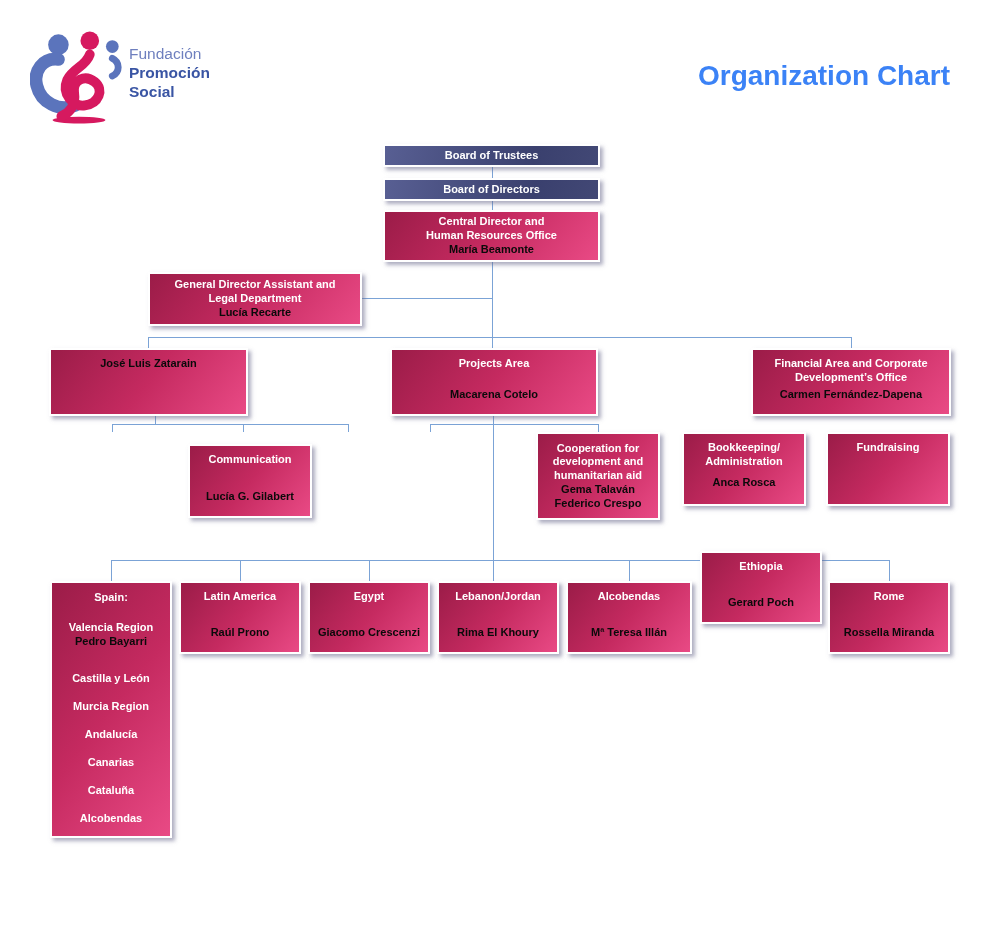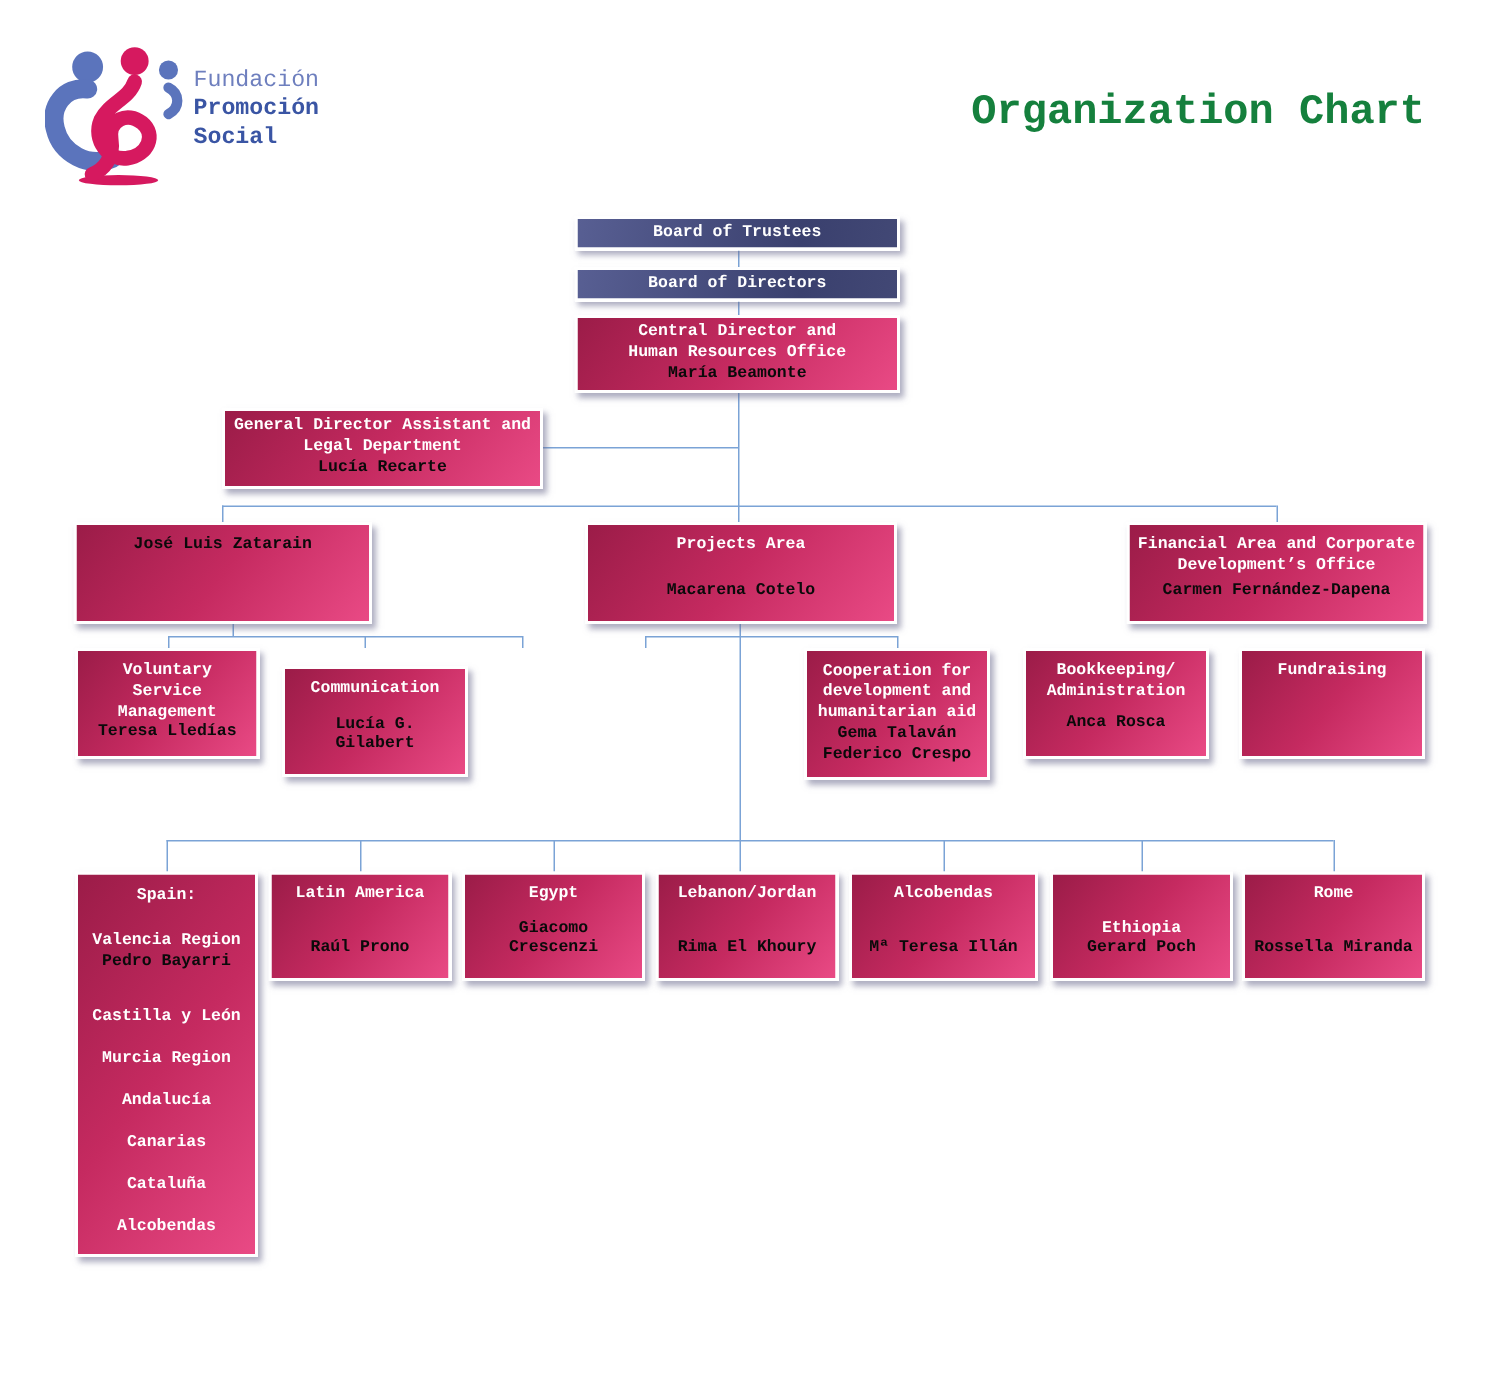--- a/index.html
+++ b/index.html
@@ -1,24 +1,24 @@
 <!DOCTYPE html>
 <html><head>
 <meta charset="utf-8">
 <style>
   html,body{margin:0;padding:0;background:#ffffff;}
   #canvas{position:relative;width:1000px;height:927px;background:#ffffff;overflow:hidden;
-          font-family:Liberation Mono, monospace;}
+          font-family:Liberation Sans, sans-serif;}
 
   
   #logo{position:absolute;left:30px;top:28px;width:98px;height:98px;}
   #logo-text{position:absolute;left:129px;top:44px;font-size:15.5px;line-height:19px;}
   #logo-text .l1{color:#6e7fbe;font-weight:400;}
   #logo-text .l2,#logo-text .l3{color:#3a55a4;font-weight:700;}
-  #page-title{position:absolute;top:60px;right:50px;font-size:28px;font-weight:700;color:#15803d;}
+  #page-title{position:absolute;top:60px;right:50px;font-size:28px;font-weight:700;color:#3b82f6;}
 
   
   .box{position:absolute;box-sizing:border-box;border:2px solid #ffffff;
        box-shadow:2.5px 3px 4px rgba(105,105,140,.55);
        display:flex;flex-direction:column;align-items:center;text-align:center;
        color:#ffffff;font-weight:700;font-size:11px;line-height:1.25;white-space:pre-line;}
   .pink{background:linear-gradient(128deg,#9b1c48 0%,#c52a60 50%,#e94a85 100%);}
   .blue{background:linear-gradient(100deg,#585f93 0%,#3a406e 70%,#424875 100%);justify-content:center;}
   .spread{justify-content:space-between;padding:7px 4px 12px 4px;}
   .centered{justify-content:center;padding:4px;}
@@ -37,21 +37,21 @@
   #b-communication{left:188px;top:444px;width:124px;height:74px;}
   #b-education{left:330px;top:432px;width:125px;height:100px;}
   #b-cooperation{left:536px;top:432px;width:124px;height:88px;}
   #b-bookkeeping{left:682px;top:432px;width:124px;height:74px;padding-bottom:14px;}
   #b-fundraising{left:826px;top:432px;width:124px;height:74px;}
   #b-spain{left:50px;top:581px;width:122px;height:257px;padding:8px 4px;justify-content:flex-start;}
   #b-latin{left:179px;top:581px;width:122px;height:73px;}
   #b-egypt{left:308px;top:581px;width:122px;height:73px;}
   #b-lebanon{left:437px;top:581px;width:122px;height:73px;}
   #b-jerusalem{left:566px;top:581px;width:126px;height:73px;}
-  #b-ethiopia{left:700px;top:581px;width:122px;height:73px;justify-content:flex-end;}
+  #b-ethiopia{left:700px;top:551px;width:122px;height:73px;}
   #b-rome{left:828px;top:581px;width:122px;height:73px;}
 
   .spain-title{margin-bottom:16px;}
   .spain-regions{line-height:2.55;}
 
   
   .vline,.hline{position:absolute;background:#7ba3d6;}
   .vline{width:1px;}
   .hline{height:1px;}
 </style>
@@ -124,25 +124,20 @@
   <div id="b-projects" class="box pink spread">
     <div>Projects Area</div>
     <div class="name">Macarena Cotelo</div>
   </div>
   <div id="b-financial" class="box pink spread">
     <div>Financial Area and Corporate
 Development’s Office</div>
     <div class="name">Carmen Fernández-Dapena</div>
   </div>
 
-  <div id="b-voluntary" class="box pink spread">
-    <div>Voluntary Service
-Management</div>
-    <div class="name">Teresa Lledías</div>
-  </div>
   <div id="b-communication" class="box pink spread">
     <div>Communication</div>
     <div class="name">Lucía G. Gilabert</div>
   </div>
   <div id="b-cooperation" class="box pink centered">
     <div>Cooperation for
 development and
 humanitarian aid</div>
     <div class="name">Gema Talaván
 Federico Crespo</div>

